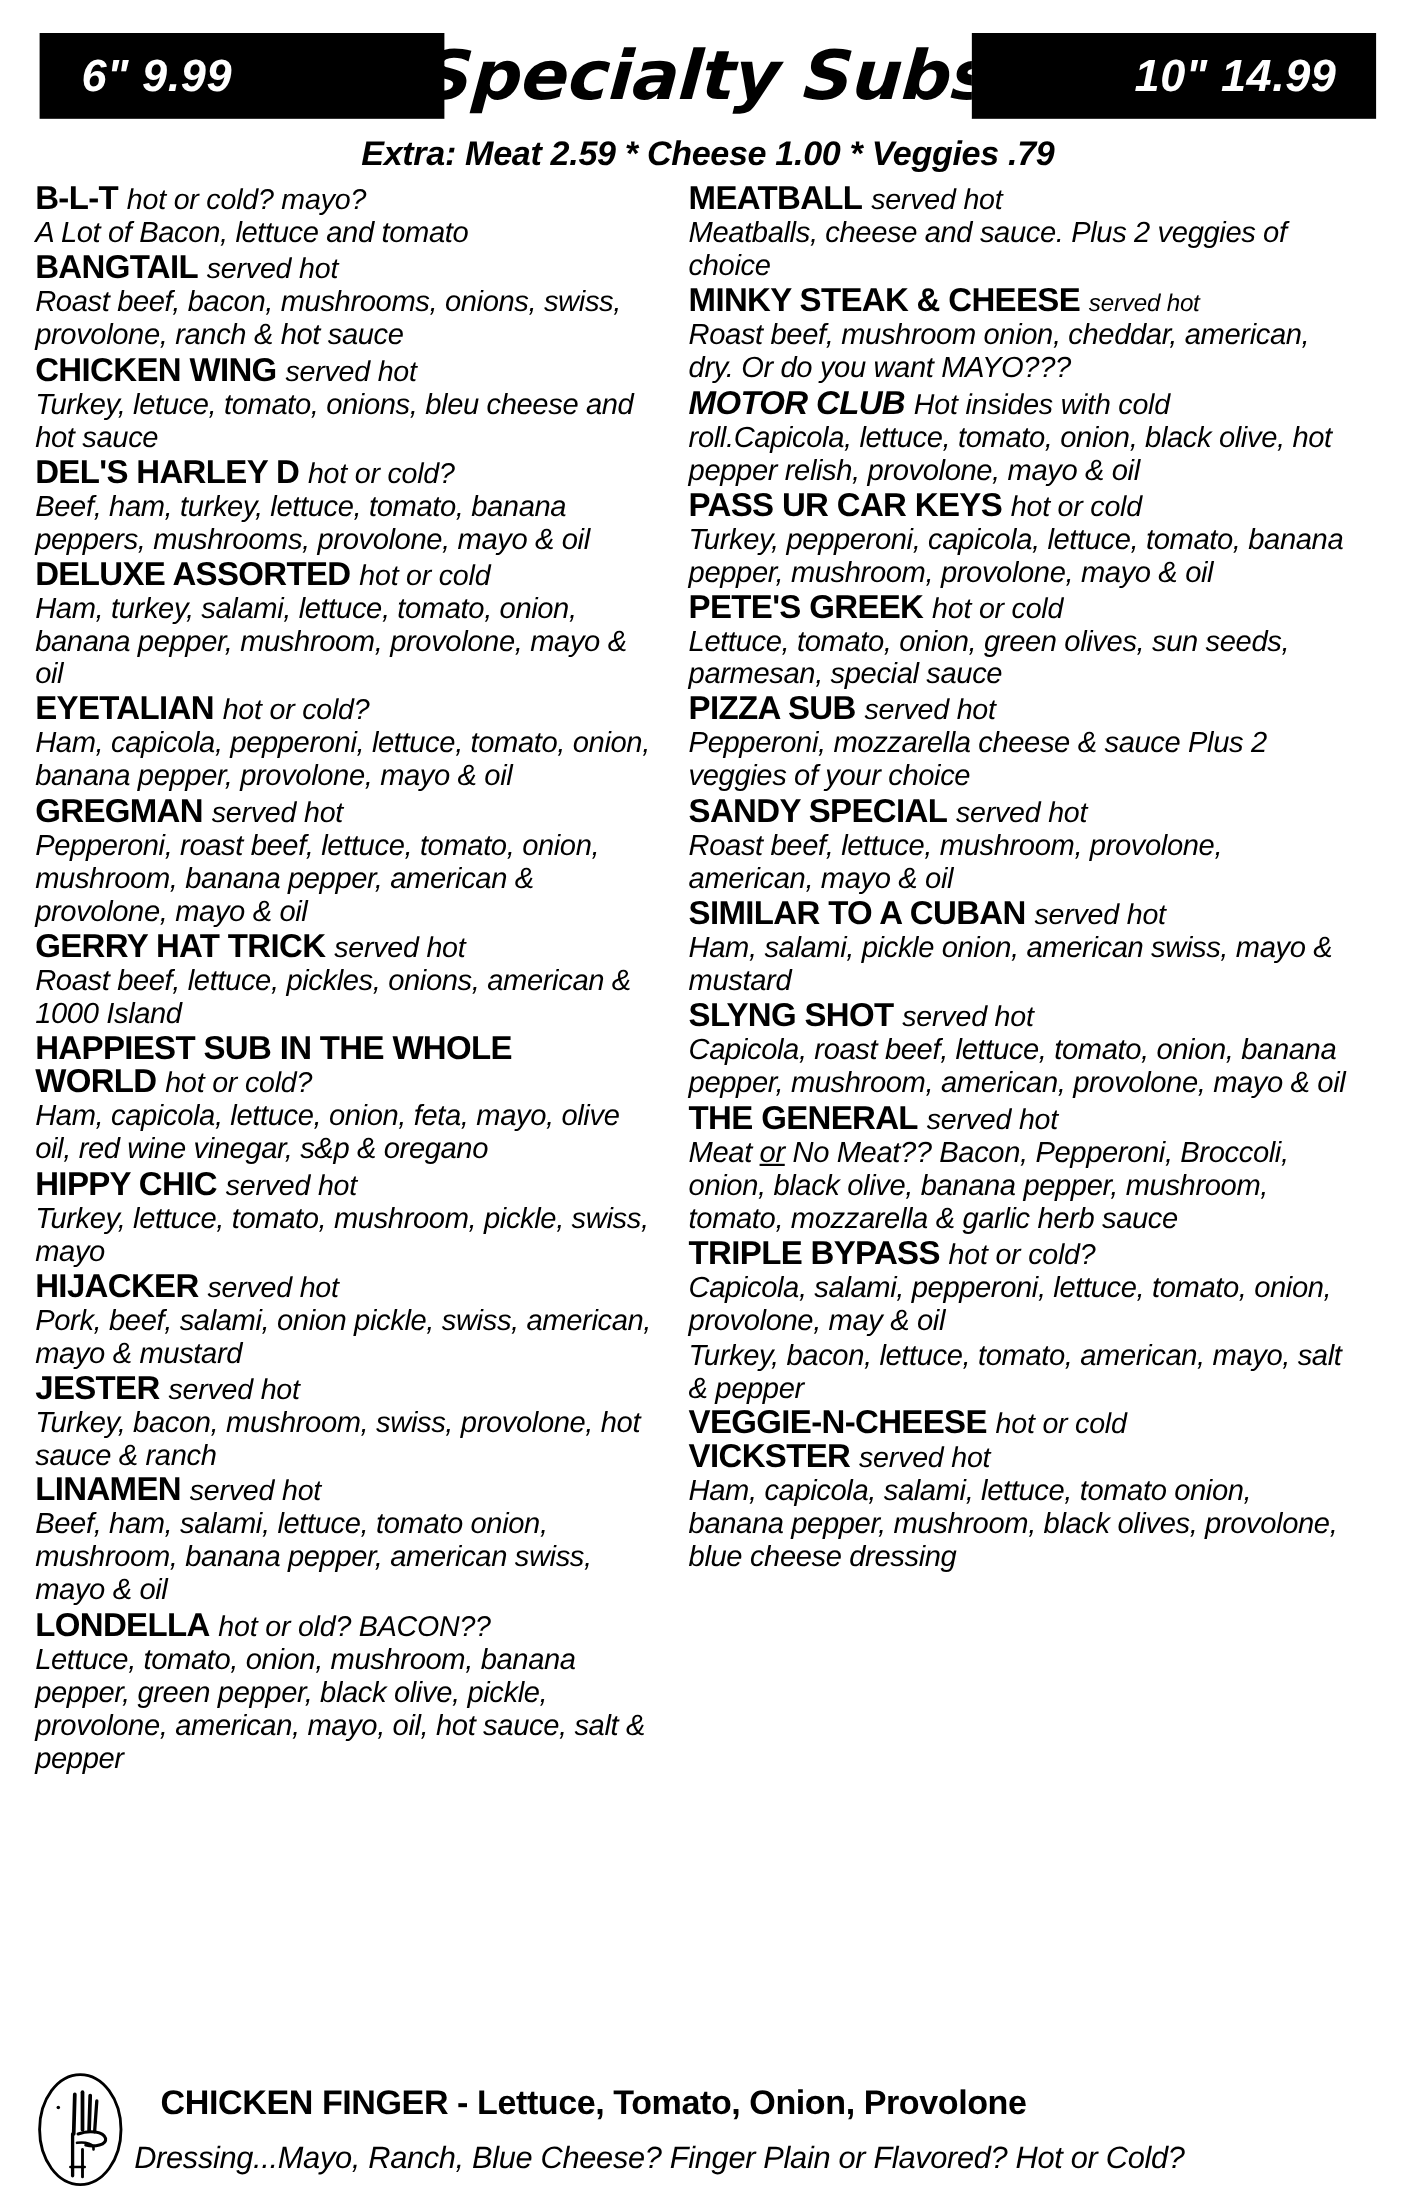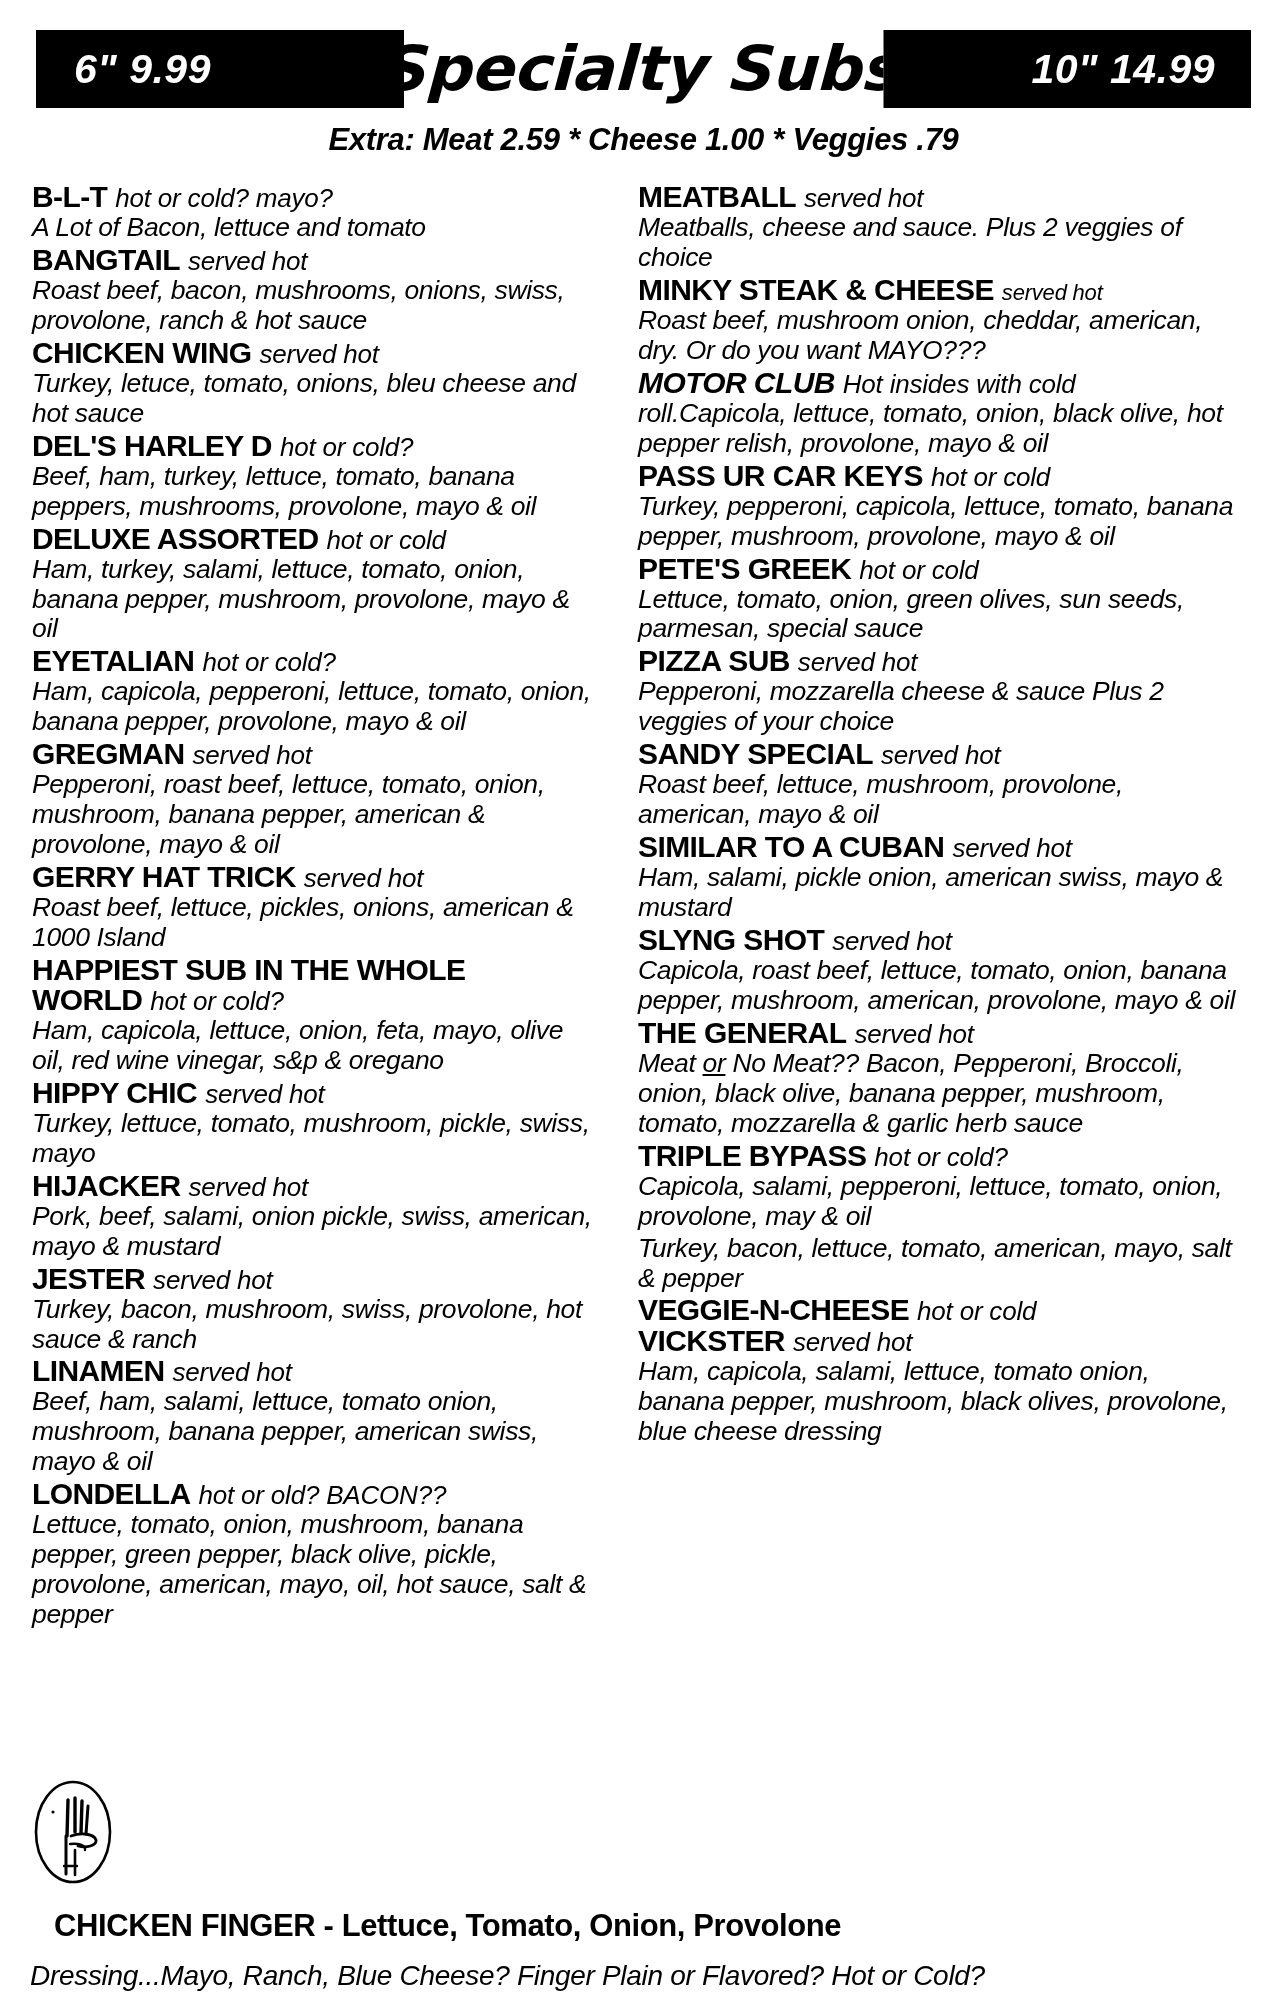--- a/index.html
+++ b/index.html
@@ -66,30 +66,30 @@
     transform: skewX(-4deg) scaleX(1.02);
     letter-spacing: -0.5px;
   }
 
   
   .subtitle {
     text-align: center;
     font-weight: bold;
     font-style: italic;
     font-size: 31px;
-    margin: 14px 0 24px 0;
+    margin: 14px 0 8px 0;
     letter-spacing: -0.3px;
     white-space: nowrap;
   }
 
   
   .columns {
     display: flex;
     margin: 6px 26px 0 32px;
-    gap: 36px;
+    gap: 24px;
     align-items: flex-start;
   }
   .col {
     width: 570px;
     flex: 0 0 auto;
   }
   .col-right { width: 600px; }
 
   .item { margin: 0; }
   .item-head {
@@ -129,21 +129,20 @@
     position: absolute;
     left: 0;
     right: 0;
     bottom: 8px;
     padding: 0 30px 0 30px;
   }
   .footer-row {
     display: flex;
     align-items: flex-start;
     gap: 6px;
-    flex-direction: column;
   }
   .hand-icon {
     flex: 0 0 auto;
     width: 86px;
     height: 118px;
     margin-top: -6px;
   }
   .footer-text { flex: 1 1 auto; padding-top: 14px; }
   .footer-title {
     font-weight: bold;

